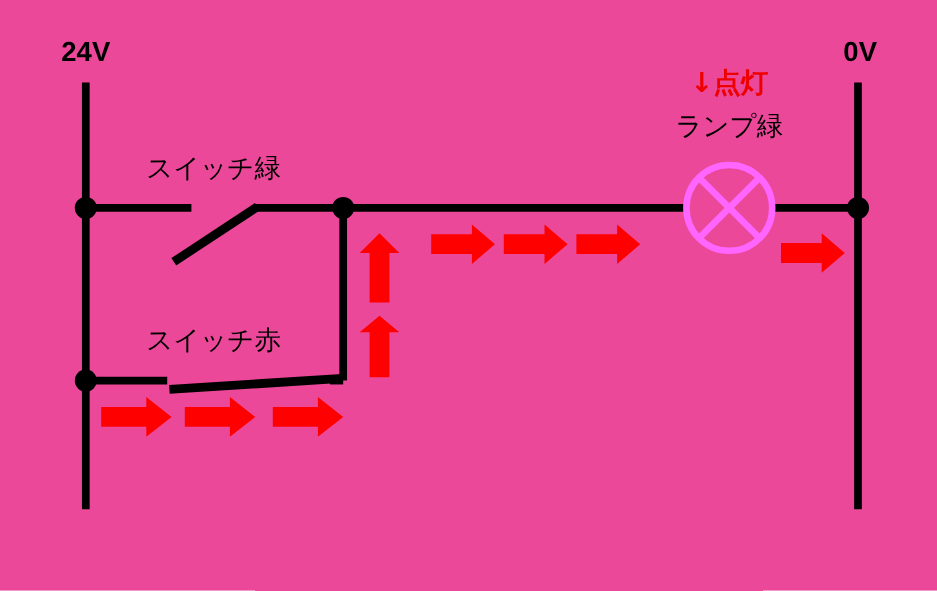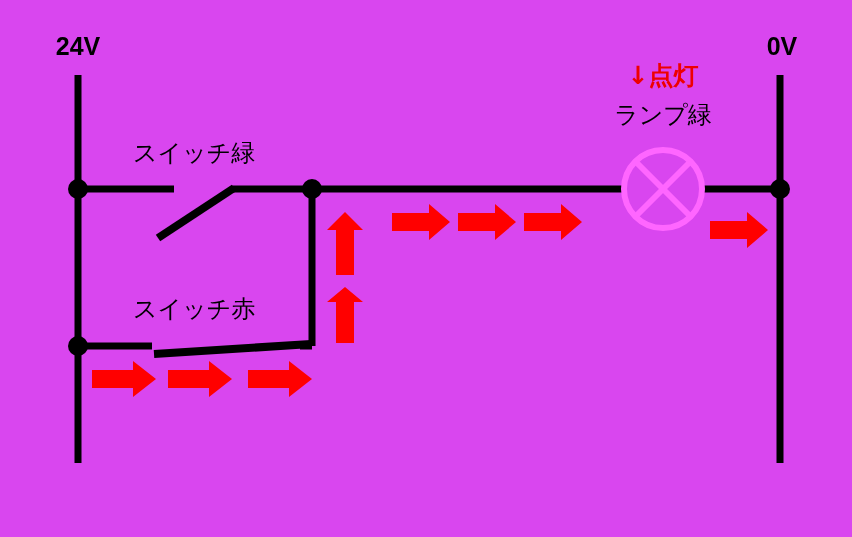--- a/index.html
+++ b/index.html
@@ -7,21 +7,21 @@
     padding: 0;
     background: #ffffff;
   }
   body {
     font-family: "Liberation Sans", "DejaVu Sans", sans-serif;
   }
   #canvas {
     position: relative;
     width: 852px;
     height: 537px;
-    background: #d946ef;
+    background: #ec4899;
     overflow: hidden;
   }
   svg#diagram {
     position: absolute;
     left: 0;
     top: 0;
     width: 852px;
     height: 537px;
     display: block;
   }

